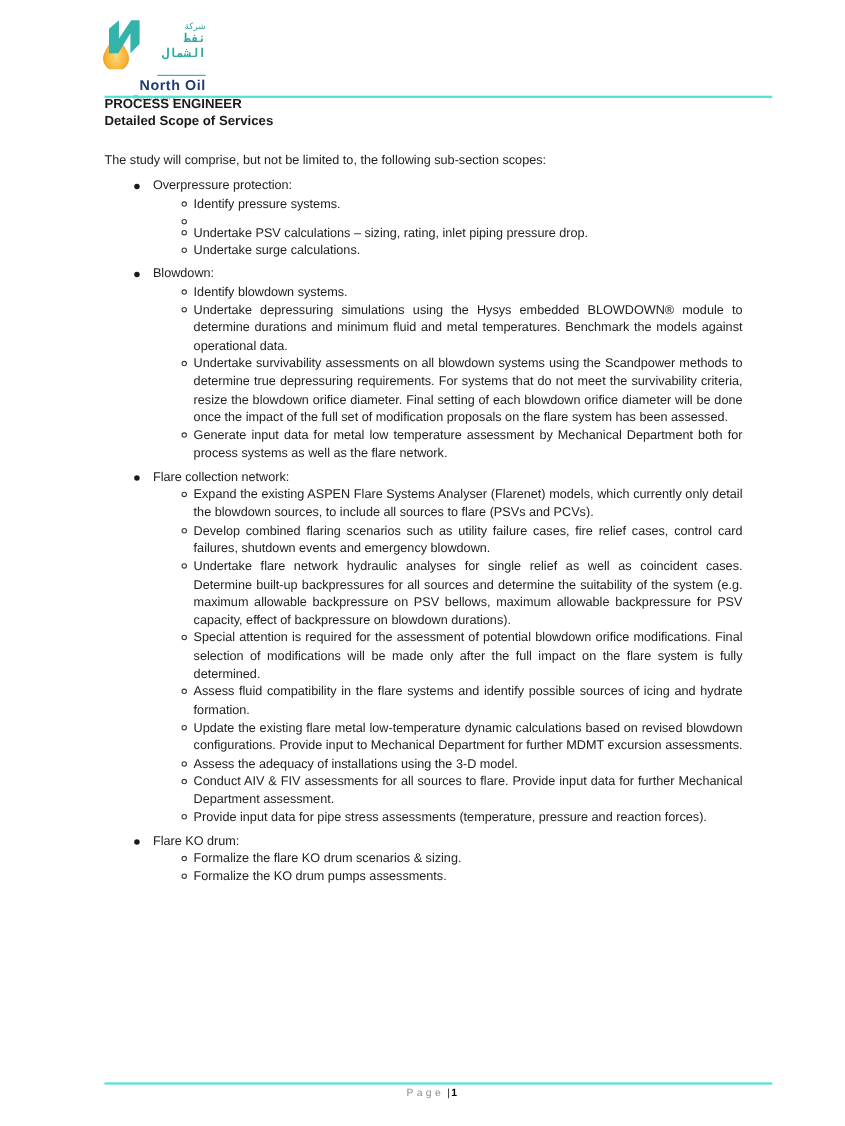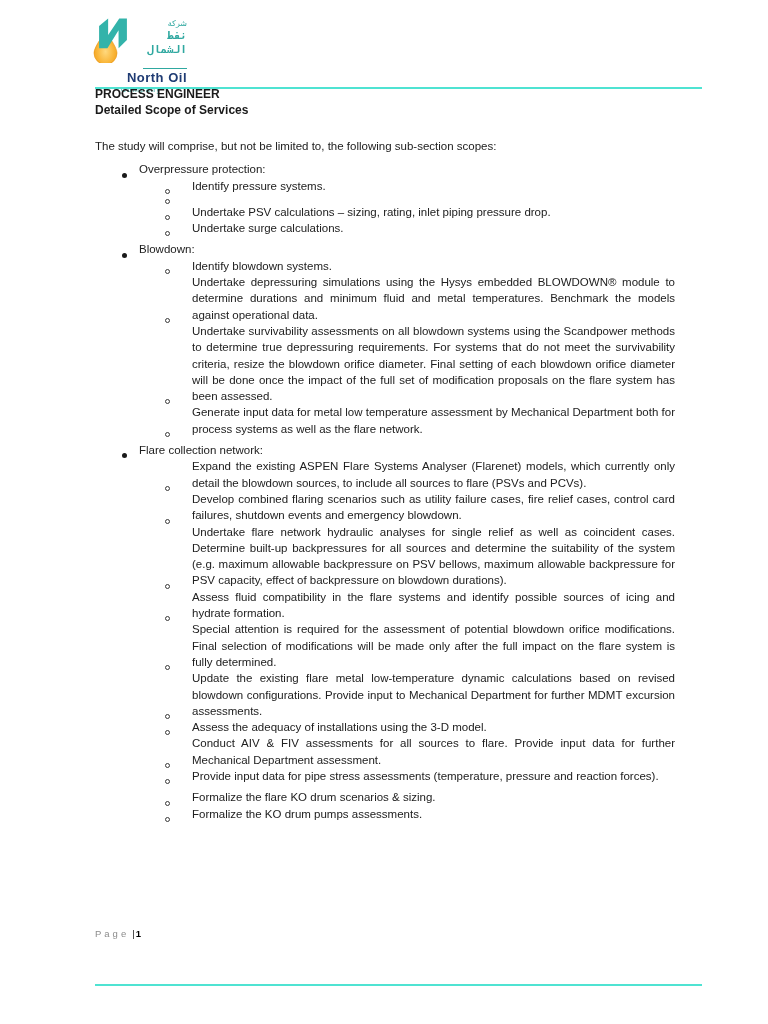--- a/index.html
+++ b/index.html
@@ -26,29 +26,29 @@
   .rule-top { top: 87px; }
   .rule-bottom { top: 984px; }
 
   
   .content { position: absolute; left: 95px; top: 86px; width: 580px; font-size: 11.5px; line-height: 16.3px; }
   .doc-title, .doc-subtitle { font-weight: bold; font-size: 12px; line-height: 16px; color: #1a1a1a; }
   .intro { margin-top: 20px; }
 
   .scope-list { margin-top: 7px; }
   .section { margin-top: 5px; }
-  .row { display: flex; align-items: flex-end; }
+  .row { display: flex; align-items: flex-start; }
   .b1 { flex: 0 0 5px; width: 5px; height: 5px; border-radius: 50%; background: #1a1a1a; margin-left: 27px; margin-top: 6px; }
   .l1 .txt { margin-left: 12px; }
   .b2 { flex: 0 0 5px; width: 5px; height: 5px; border-radius: 50%; border: 1px solid #3a3a3a; background: transparent; margin-left: 70px; margin-top: 5px; }
-  .l2 .txt { margin-left: 22px; flex: 1; }
+  .l2 .txt { margin-left: 6px; flex: 1; }
   .just { text-align: justify; text-align-last: left; }
 
   
-  .footer-text { position: absolute; top: 928px; left: 95px; width: 595px; text-align: left; font-size: 9.5px; }
+  .footer-text { position: absolute; top: 988px; left: 95px; width: 595px; text-align: center; font-size: 9.5px; }
   .pg-word { color: #8c8c8c; letter-spacing: 3px; }
   .pg-sep { color: #1a1a1a; margin: 0 1px 0 3px; }
   .pg-num { color: #000000; font-weight: bold; }
 </style>
 </head>
 <body>
 
 <div class="logo">
   <svg class="logo-drop" width="25" height="31" viewBox="0 0 25 31">
     <defs>
@@ -133,44 +133,48 @@
         <div class="row l2">
           <span class="b2"></span>
           <div class="txt just">Develop combined flaring scenarios such as utility failure cases, fire relief cases, control card failures, shutdown events and emergency blowdown.</div>
         </div>
         <div class="row l2">
           <span class="b2"></span>
           <div class="txt just">Undertake flare network hydraulic analyses for single relief as well as coincident cases. Determine built-up backpressures for all sources and determine the suitability of the system (e.g. maximum allowable backpressure on PSV bellows, maximum allowable backpressure for PSV capacity, effect of backpressure on blowdown durations).</div>
         </div>
         <div class="row l2">
           <span class="b2"></span>
-          <div class="txt just">Assess fluid compatibility in the flare systems and identify possible sources of icing and hydrate formation.</div>
+          <div class="txt just">Special attention is required for the assessment of potential blowdown orifice modifications. Final selection of modifications will be made only after the full impact on the flare system is fully determined.</div>
         </div>
         <div class="row l2">
           <span class="b2"></span>
-          <div class="txt just">Special attention is required for the assessment of potential blowdown orifice modifications. Final selection of modifications will be made only after the full impact on the flare system is fully determined.</div>
+          <div class="txt just">Assess fluid compatibility in the flare systems and identify possible sources of icing and hydrate formation.</div>
         </div>
         <div class="row l2">
           <span class="b2"></span>
           <div class="txt just">Update the existing flare metal low-temperature dynamic calculations based on revised blowdown configurations. Provide input to Mechanical Department for further MDMT excursion assessments.</div>
         </div>
         <div class="row l2">
           <span class="b2"></span>
           <div class="txt just">Assess the adequacy of installations using the 3-D model.</div>
         </div>
         <div class="row l2">
           <span class="b2"></span>
           <div class="txt just">Conduct AIV &amp; FIV assessments for all sources to flare. Provide input data for further Mechanical Department assessment.</div>
         </div>
         <div class="row l2">
           <span class="b2"></span>
           <div class="txt just">Provide input data for pipe stress assessments (temperature, pressure and reaction forces).</div>
         </div>
       </div>
       <div class="section">
+        <div class="row l1">
+          <span class="b1"></span>
+          <span class="txt">Flare KO drum:</span>
+        </div>
         <div class="row l2">
           <span class="b2"></span>
           <div class="txt just">Formalize the flare KO drum scenarios &amp; sizing.</div>
         </div>
         <div class="row l2">
           <span class="b2"></span>
           <div class="txt just">Formalize the KO drum pumps assessments.</div>
         </div>
       </div>
     </div>

